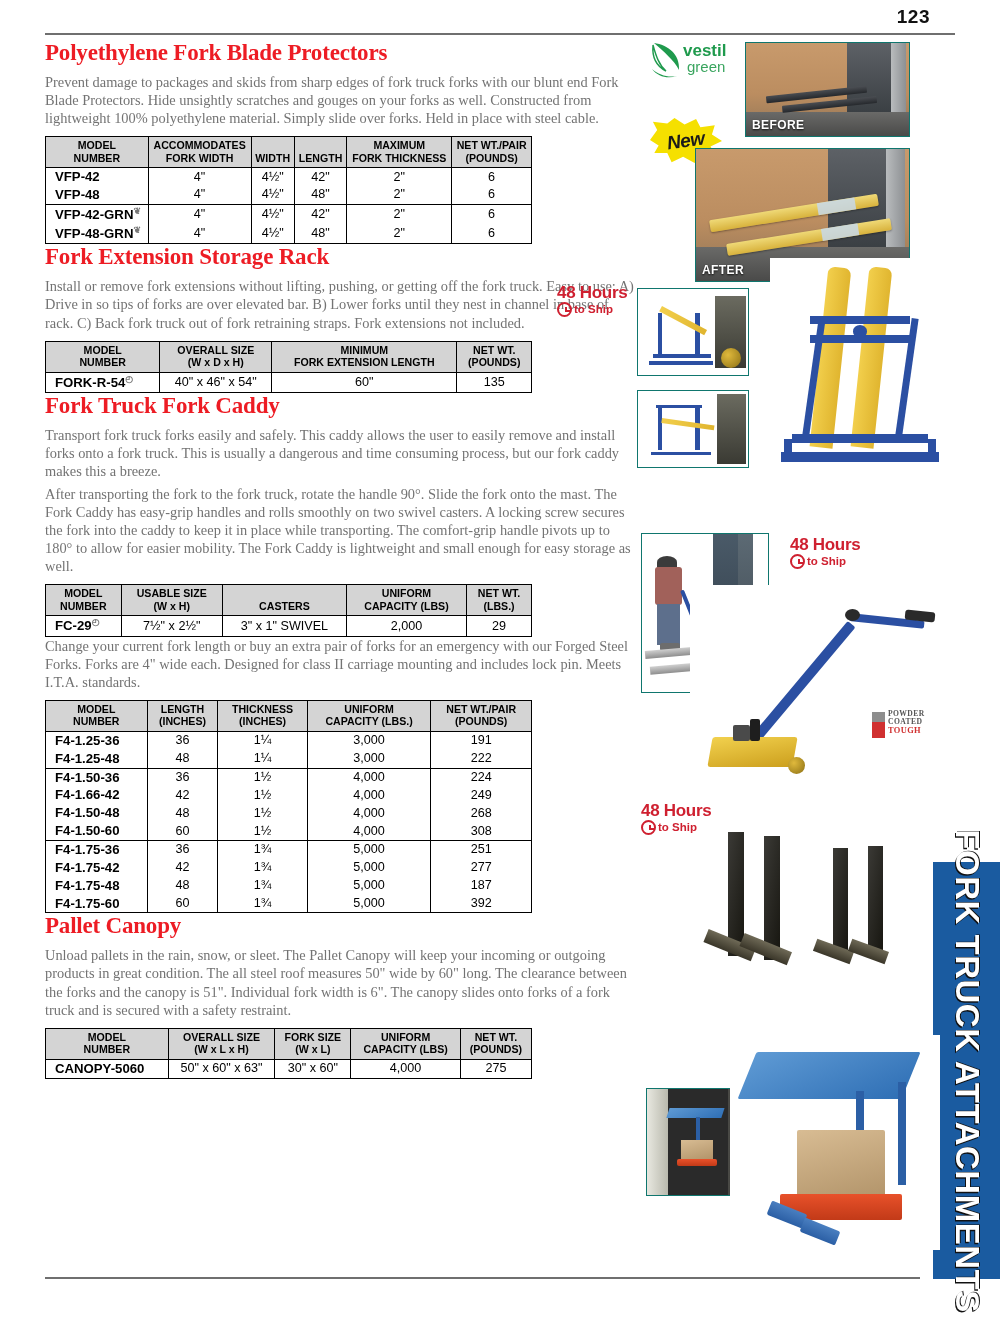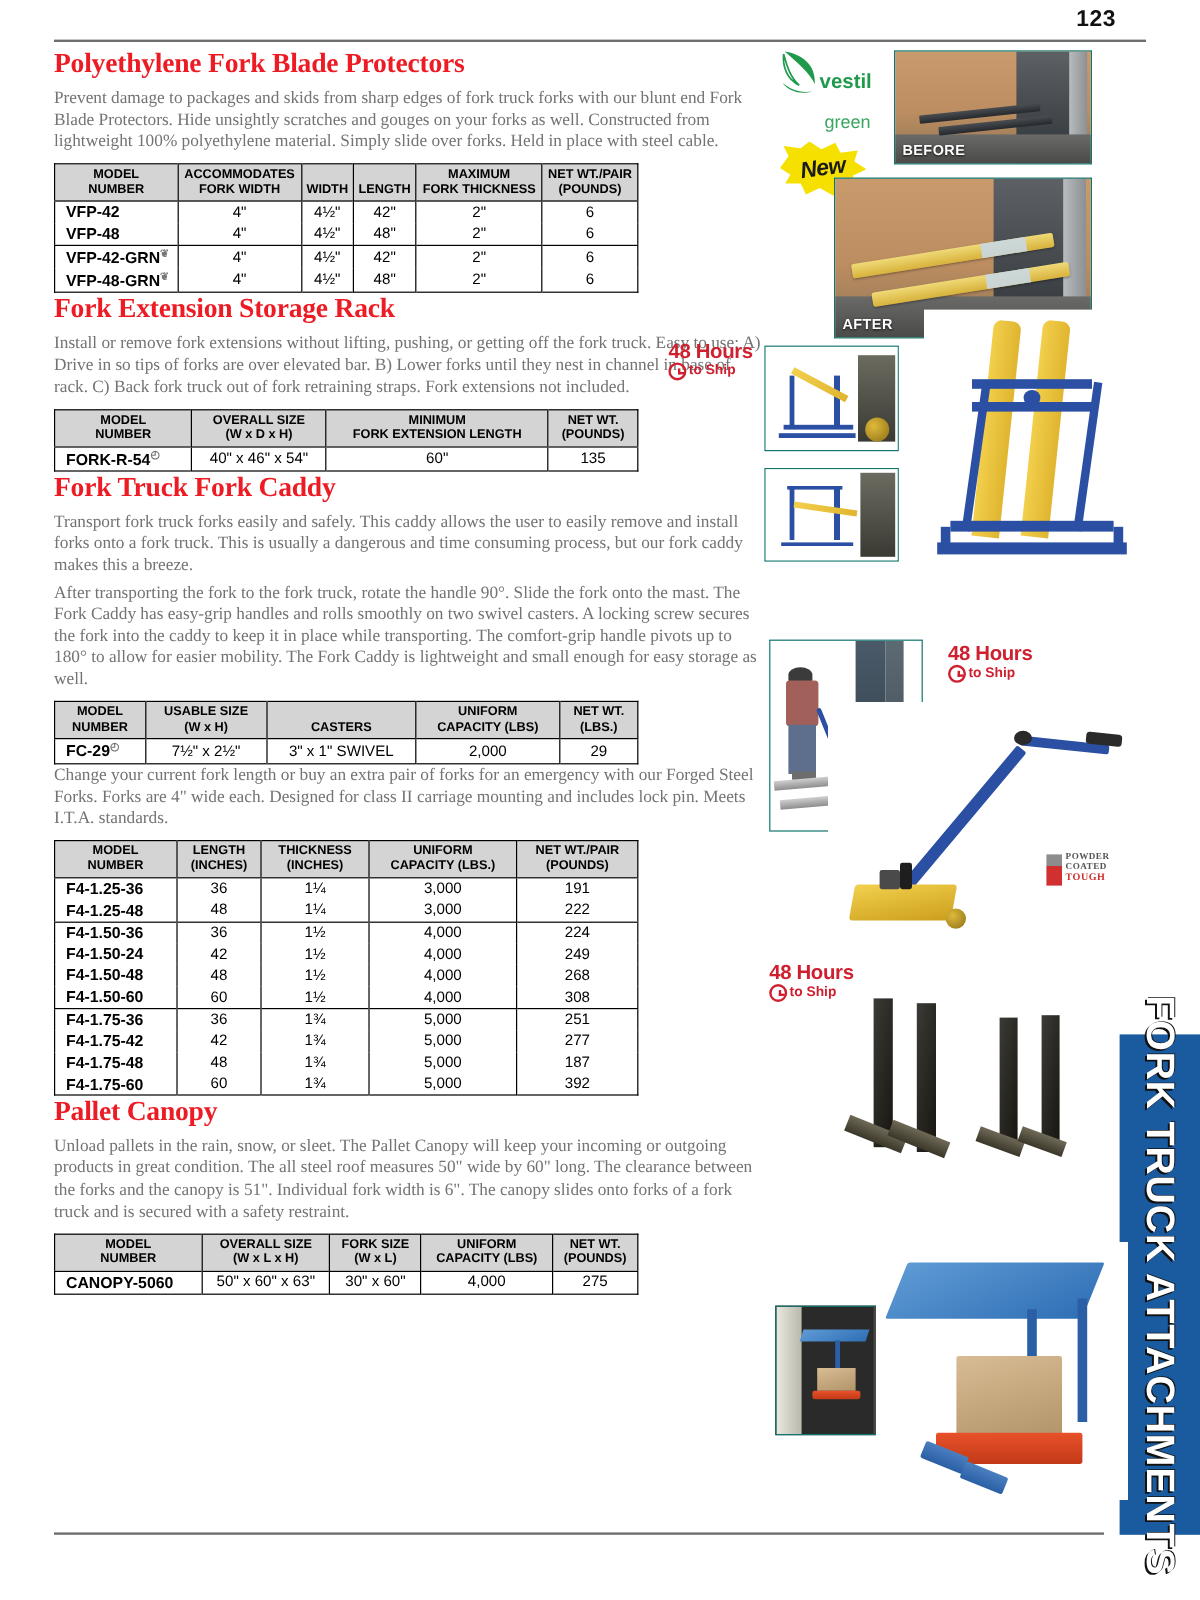--- a/index.html
+++ b/index.html
@@ -89,22 +89,22 @@
     content:""; position:absolute; left:6px; top:6px;
     width:5px; height:1.6px; background:#cf2030;
   }
 
   
   .vestil-logo { position:absolute; left:650px; top:40px; width:95px; height:42px; }
   .vestil-logo .vg-text {
     position:absolute; left:33px; top:2px;
     font-family:"Liberation Sans", sans-serif; line-height:1.02;
   }
-  .vestil-logo .vg-1 { font-size:17px; font-weight:bold; color:#1f9a4d; display:block;margin-top:17px; }
-  .vestil-logo .vg-2 { font-size:15px; color:#3aa55f; display:block; margin-left:4px;margin-top:19px; }
+  .vestil-logo .vg-1 { font-size:17px; font-weight:bold; color:#1f9a4d; display:block; }
+  .vestil-logo .vg-2 { font-size:15px; color:#3aa55f; display:block; margin-left:4px; }
 
   
   .new-burst {
     position:absolute; left:650px; top:118px; width:72px; height:46px;
     display:flex; align-items:center; justify-content:center;
     background:#f5e000;
     clip-path:polygon(0% 48%,10% 26%,4% 8%,24% 12%,34% 0%,48% 14%,64% 2%,70% 20%,
                       90% 16%,86% 36%,100% 50%,84% 62%,92% 82%,70% 80%,62% 98%,
                       46% 84%,30% 96%,24% 76%,6% 76%,12% 60%);
   }
@@ -397,21 +397,21 @@
             <td>222</td>
           </tr>
           <tr class="grp-top">
             <td class="model">F4-1.50-36</td>
             <td>36</td>
             <td>1½</td>
             <td>4,000</td>
             <td>224</td>
           </tr>
           <tr>
-            <td class="model">F4-1.50-24</td>
+            <td class="model">F4-1.66-42</td>
             <td>42</td>
             <td>1½</td>
             <td>4,000</td>
             <td>249</td>
           </tr>
           <tr>
             <td class="model">F4-1.50-48</td>
             <td>48</td>
             <td>1½</td>
             <td>4,000</td>

